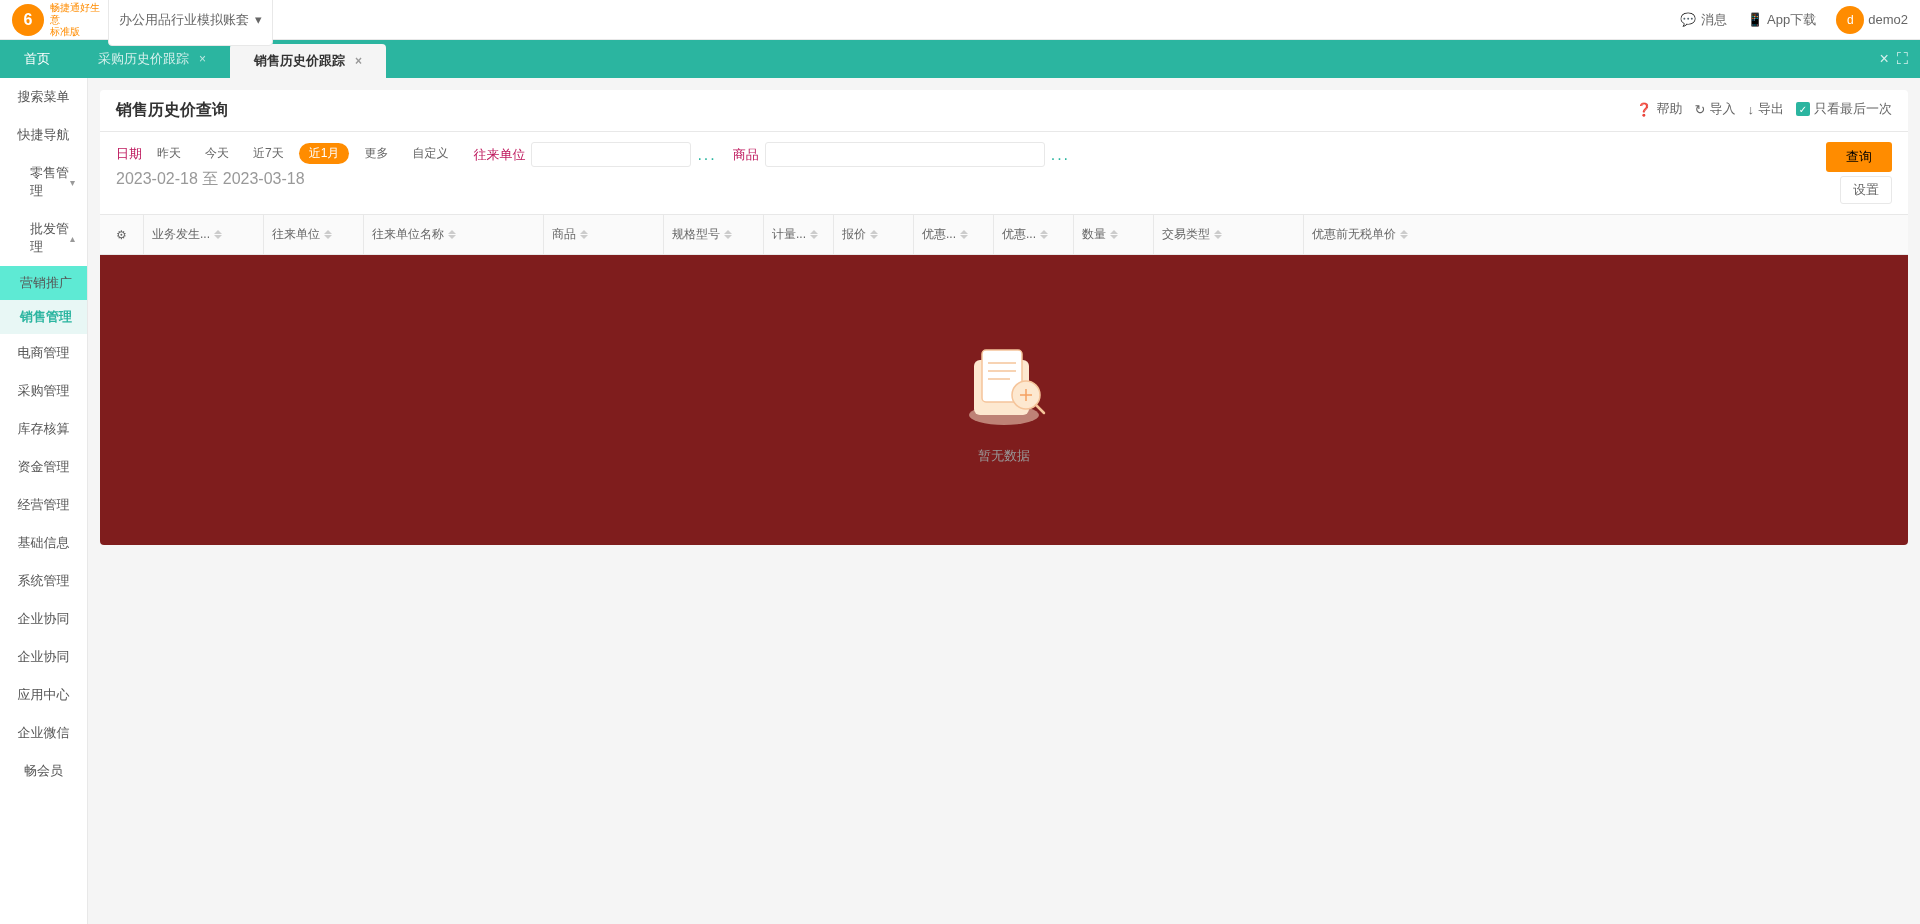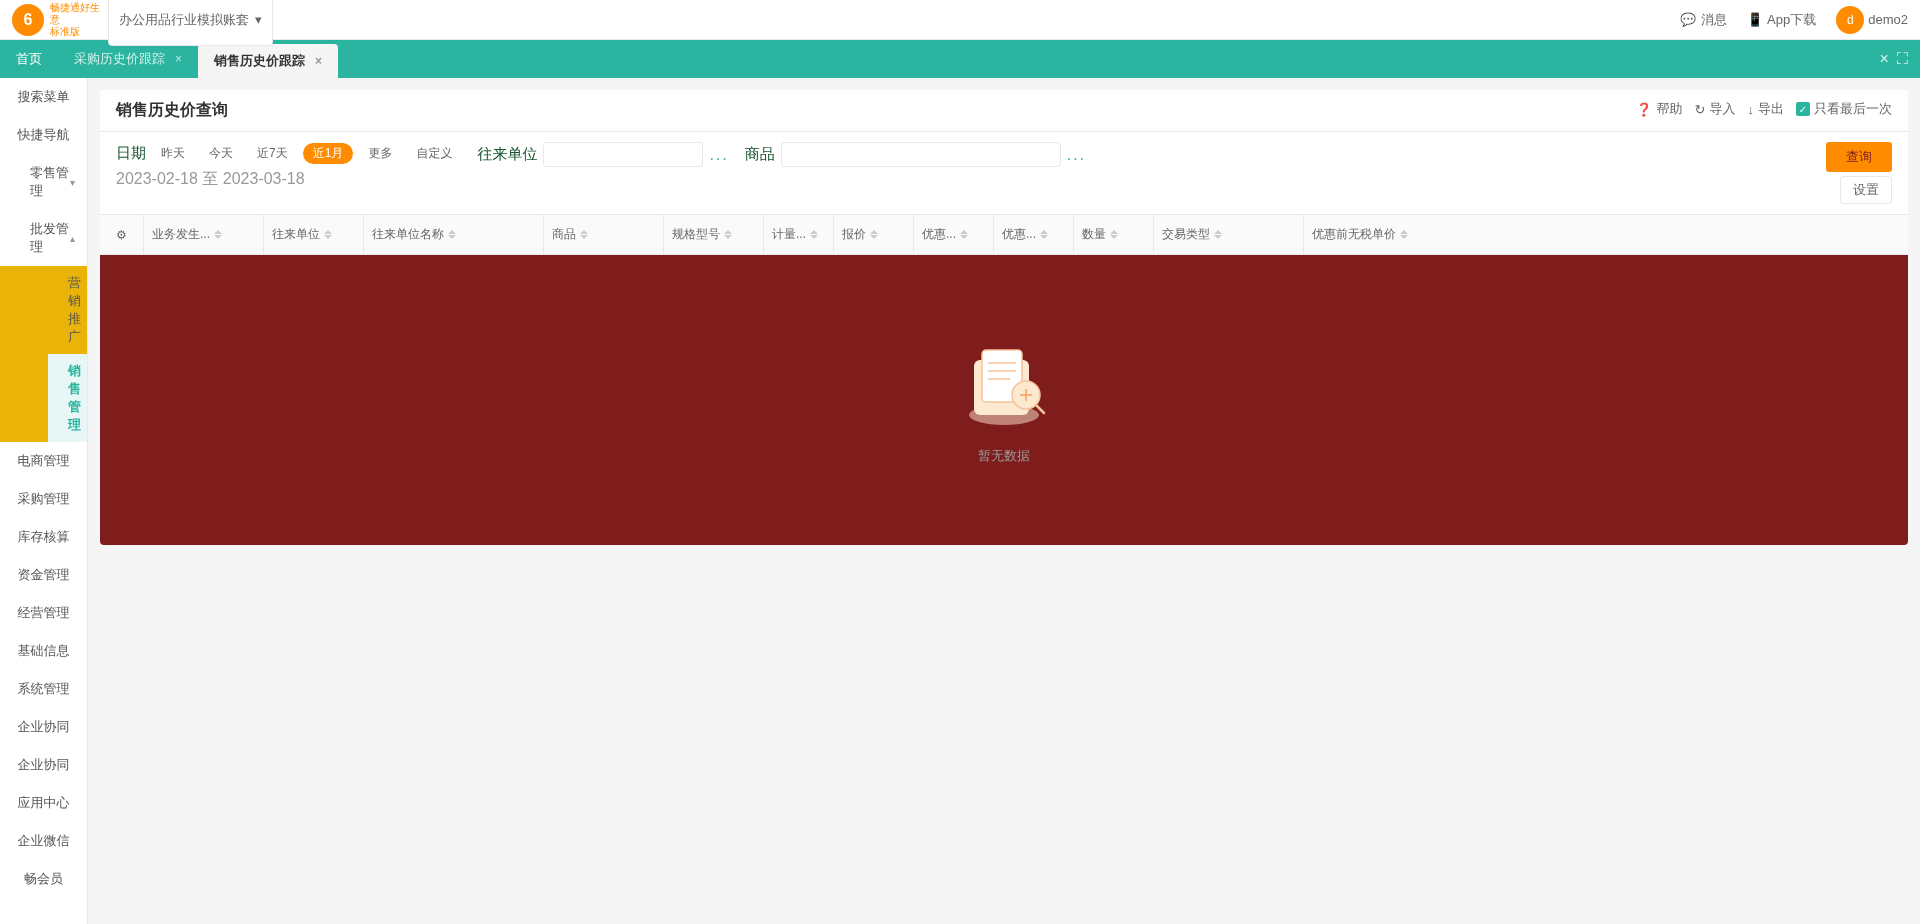--- a/index.html
+++ b/index.html
@@ -17,21 +17,21 @@
     .top-right { margin-left: auto; display: flex; align-items: center; gap: 20px; }
     .top-right-item { display: flex; align-items: center; gap: 4px; cursor: pointer; color: #666; font-size: 13px; }
     .avatar { width: 28px; height: 28px; border-radius: 50%; background: #ff8c00; color: white; display: flex; align-items: center; justify-content: center; font-size: 12px; }
 
     
     .tab-bar {
       display: flex; align-items: center; height: 38px; background: #2bb5a0;
       padding: 0 0 0 0; border-bottom: none;
     }
     .tab-item {
-      display: flex; align-items: center; height: 38px; padding: 0 16px;
+      display: flex; align-items: center; height: 38px; padding: 0 24px;
       cursor: pointer; font-size: 13px; color: rgba(255,255,255,0.8); gap: 6px; position: relative;
     }
     .tab-item.active { background: #f5f5f5; color: #333; border-radius: 4px 4px 0 0; margin-top: 4px; height: 34px; font-weight: bold; }
     .tab-item.home { color: white; }
     .tab-close { font-size: 12px; color: rgba(255,255,255,0.7); margin-left: 4px; cursor: pointer; }
     .tab-item.active .tab-close { color: #999; }
     .tab-bar-right { margin-left: auto; display: flex; align-items: center; gap: 8px; padding-right: 12px; }
     .tab-bar-btn { color: rgba(255,255,255,0.8); cursor: pointer; font-size: 16px; }
 
     
@@ -56,27 +56,27 @@
     .page-action-item { display: flex; align-items: center; gap: 4px; cursor: pointer; color: #666; font-size: 13px; }
     .checkbox-label { display: flex; align-items: center; gap: 4px; cursor: pointer; font-size: 13px; color: #666; }
     .checkbox-icon { width: 14px; height: 14px; background: #2bb5a0; border-radius: 2px; display: flex; align-items: center; justify-content: center; color: white; font-size: 10px; }
 
     
     .filter-bar {
       background: #fff; padding: 10px 16px; border-bottom: 1px solid #e8e8e8;
       display: flex; align-items: flex-start; gap: 16px; flex-wrap: wrap;
     }
     .filter-group { display: flex; align-items: center; gap: 6px; }
-    .filter-label { color: #14532d; font-size: 15px; flex-shrink: 0; }
+    .filter-label { color: #be185d; font-size: 13px; flex-shrink: 0; }
     .date-btn { padding: 2px 8px; border-radius: 3px; cursor: pointer; font-size: 12px; color: #666; border: 1px solid transparent; }
     .date-btn.active { background: #ff8c00; color: white; border-radius: 12px; padding: 2px 10px; border: none; }
     .date-range { font-size: 16px; color: #999; }
     .filter-input { border: 1px solid #e8e8e8; border-radius: 3px; padding: 4px 8px; font-size: 13px; width: 200px; color: #333; outline: none; }
     .filter-dots { color: #2bb5a0; cursor: pointer; font-size: 16px; letter-spacing: 2px; }
-    .query-btn { background: #ff8c00; color: #7f1d1d; border: none; border-radius: 3px; padding: 6px 20px; cursor: pointer; font-size: 13px; height: 30px; }
+    .query-btn { background: #ff8c00; color: #000000; border: none; border-radius: 3px; padding: 6px 20px; cursor: pointer; font-size: 13px; height: 30px; }
     .setting-btn { background: #fff; color: #666; border: 1px solid #e8e8e8; border-radius: 3px; padding: 4px 12px; cursor: pointer; font-size: 13px; height: 28px; }
     .filter-right { margin-left: auto; display: flex; flex-direction: column; gap: 4px; align-items: flex-end; }
 
     
     .table-container { background: #fff; border-radius: 0 0 4px 4px; overflow: hidden; }
     .table-header { display: flex; align-items: center; background: #fafafa; border-bottom: 1px solid #e8e8e8; height: 40px; }
     .th { display: flex; align-items: center; gap: 2px; padding: 0 8px; font-size: 12px; color: #666; border-right: 1px solid #e8e8e8; height: 100%; flex-shrink: 0; cursor: pointer; user-select: none; }
     .th:last-child { border-right: none; flex: 1; }
     .th-sort { display: flex; flex-direction: column; gap: 1px; margin-left: 2px; }
     .th-sort span { display: block; width: 0; height: 0; }
@@ -84,21 +84,21 @@
     .th-sort .down { border-left: 4px solid transparent; border-right: 4px solid transparent; border-top: 4px solid #ccc; }
     .settings-col { width: 44px; display: flex; align-items: center; justify-content: center; border-right: 1px solid #e8e8e8; height: 100%; cursor: pointer; }
 
     
     .empty-state { display: flex; flex-direction: column; align-items: center; justify-content: center; padding: 80px 0; background: #7f1d1d; text-align: center; }
     .empty-icon { width: 100px; height: 100px; position: relative; margin-bottom: 12px; }
     .empty-text { color: #999; font-size: 13px; }
 
     
     .sidebar-group-header { display: flex; align-items: center; justify-content: space-between; padding: 10px 12px; cursor: pointer; color: #555; font-size: 13px; margin-left: 18px; }
-    .sidebar-group-children { background: #eab308; padding-left: 48px; }
+    .sidebar-group-children { background: #5eead4; }
     .sidebar-child { padding: 8px 8px 8px 20px; cursor: pointer; color: #555; font-size: 13px; }
     .sidebar-child.active { color: #2bb5a0; font-weight: bold; background: #e8f7f5; }
   </style>
 </head>
 <body>
 
 <div class="top-header">
   <div class="logo-area">
     <div class="logo-icon">
       <span>6</span>

